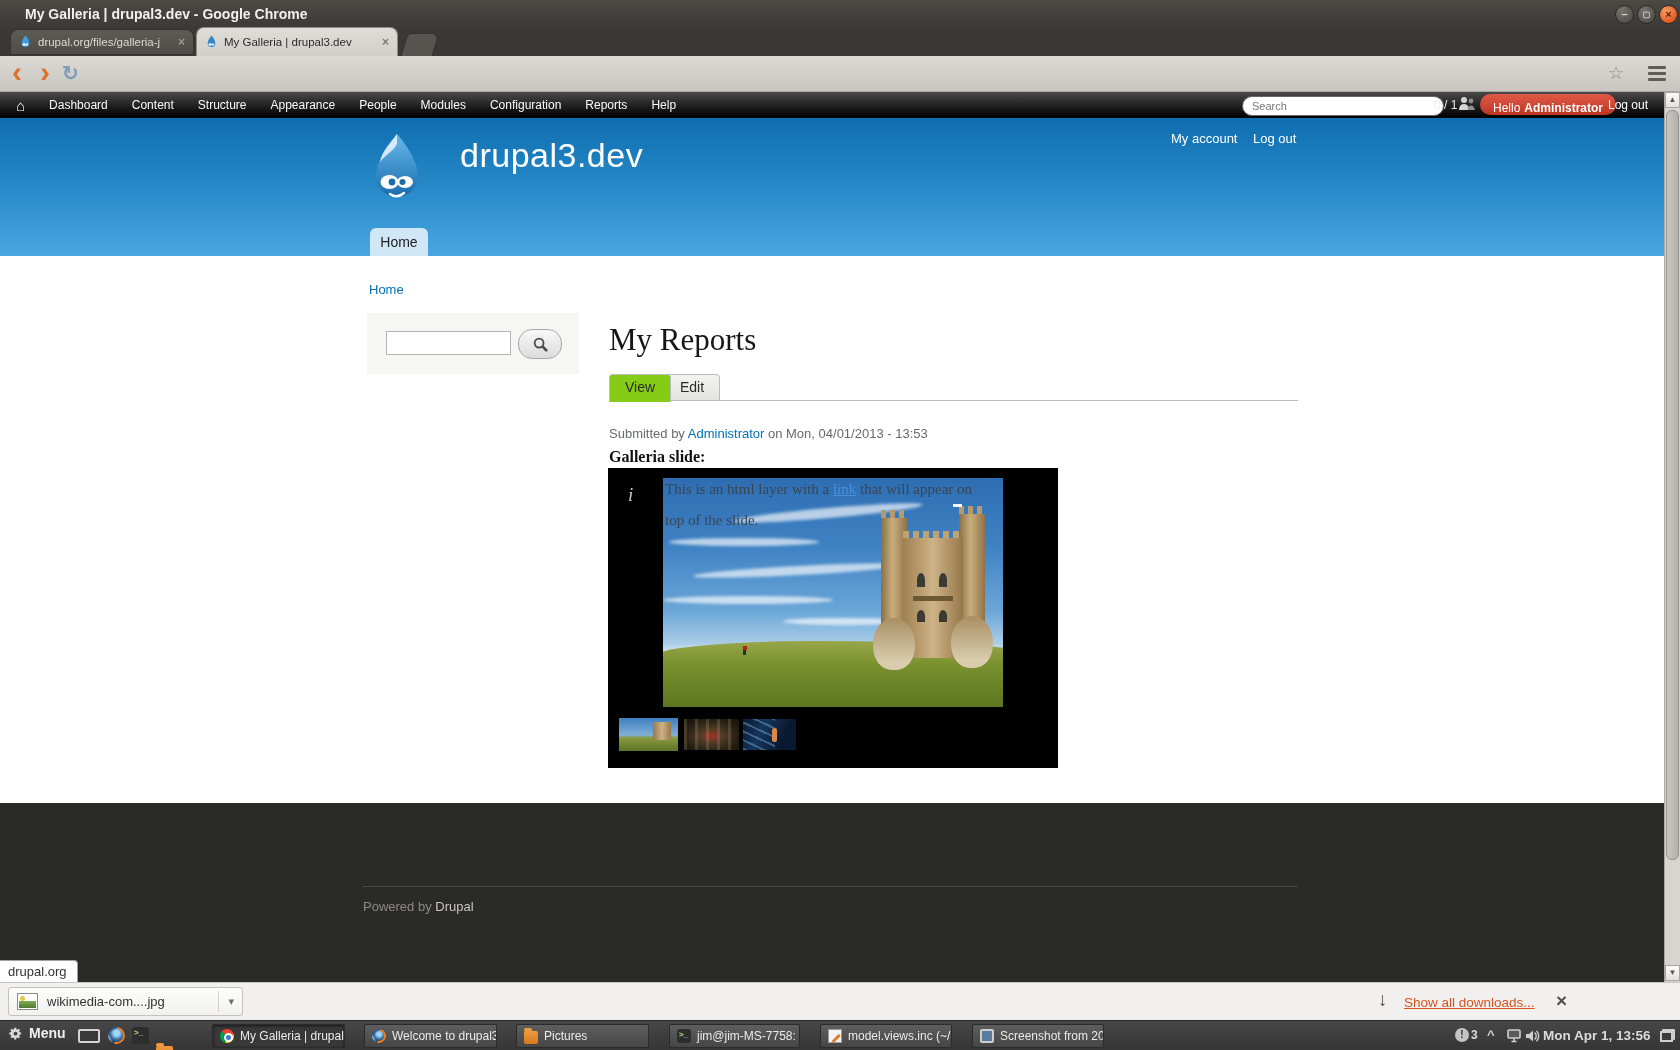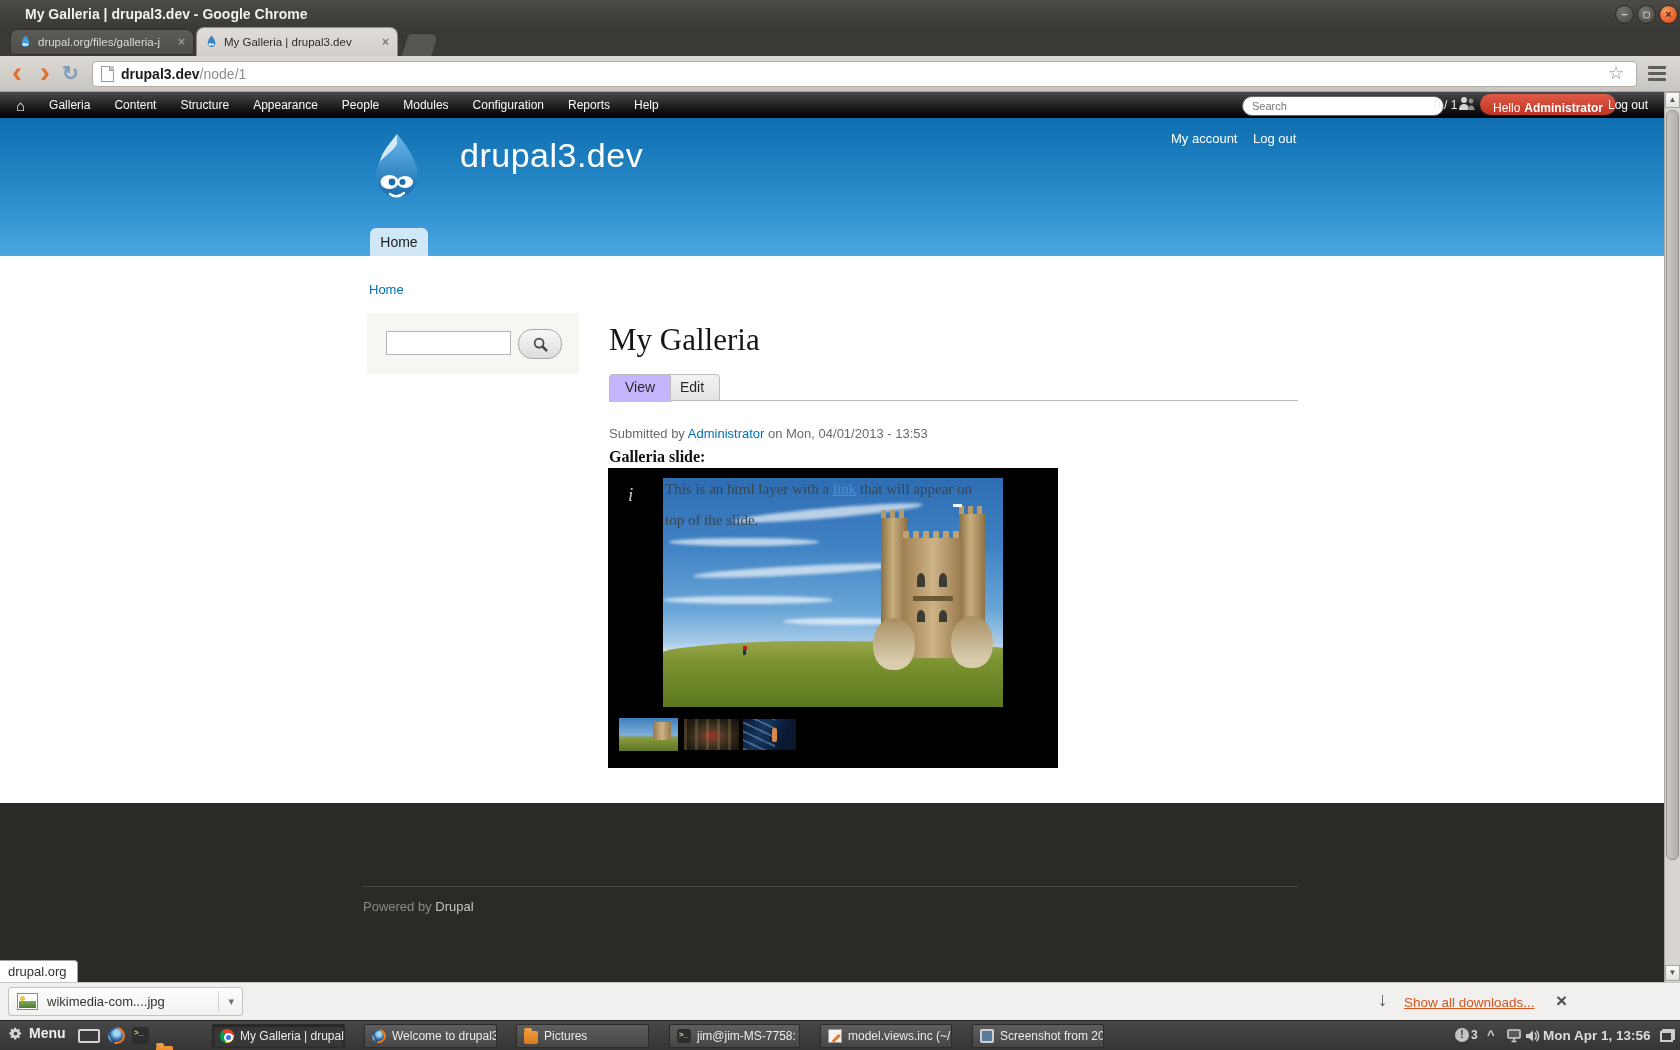--- a/index.html
+++ b/index.html
@@ -87,21 +87,21 @@
   .nav-divider{position:absolute;left:19px;top:41px;width:174px;height:1px;background:#d9d5cb;}
   .nav-item{position:absolute;left:21px;font-size:15px;font-family:"Liberation Serif",serif;
     display:flex;align-items:center;gap:9px;}
   .nav-item a{color:#0073b6;text-decoration:none;}
   .bullet-tri{font-size:9px;color:#111;}
   .bullet-dot{width:6px;height:6px;border-radius:50%;border:2px solid #3c3c3c;background:#bbb;display:inline-block;}
 
   .page-title{left:609px;top:322px;font-family:"Liberation Serif",serif;font-size:31px;color:#161616;}
   .node-tab{top:374px;height:25px;line-height:25px;padding:0 15px;border:1px solid #bcbcbc;
     border-radius:4px 4px 0 0;font-size:14px;color:#2a2a2a;box-sizing:content-box;}
-  .node-tab.view{left:609px;background:#c4b5fd;height:27px;z-index:2;border-bottom:none;}
+  .node-tab.view{left:609px;background:#84cc16;height:27px;z-index:2;border-bottom:none;}
   .node-tab.edit{left:664px;background:linear-gradient(180deg,#f3f3f3,#e3e3e1);}
   .tabs-underline{left:609px;top:400px;width:689px;height:1px;background:#bcbcbc;}
   .byline{left:609px;top:426px;font-size:13px;color:#68696b;}
   .byline a{color:#0071b3;text-decoration:none;}
   .field-label{left:609px;top:448px;font-family:"Liberation Serif",serif;font-weight:bold;
     font-size:16px;color:#111;}
 
   
   .galleria{left:608px;top:468px;width:450px;height:300px;background:#000;}
   .g-info{position:absolute;left:20px;top:16px;font-family:"Liberation Serif",serif;
@@ -248,34 +248,30 @@
       <span class="label">My Galleria | drupal3.dev</span>
       <span class="close-x">×</span>
     </div>
     <div class="abs tabstub"></div>
   </div>
 
   <div class="abs toolbar"></div>
   <div class="abs navglyph" style="left:12px;">‹</div>
   <div class="abs navglyph" style="left:40px;">›</div>
   <div class="abs reload">↻</div>
-  <div class="abs omnibox">
-    <span class="docicon"></span>
-    <span style="white-space:nowrap;"><span class="url-host">drupal3.dev</span><span class="url-path">/node/1</span></span>
-  </div>
   <div class="abs star">☆</div>
   <div class="abs hamburger">
       <span></span>
       <span></span>
       <span style="margin-bottom:0;"></span>
     </div>
 
   <div class="abs adminbar">
     <span class="home-glyph">⌂</span>
-    <span class="mi">Galleria</span>
+    <span class="mi">Dashboard</span>
     <span class="mi">Content</span>
     <span class="mi">Structure</span>
     <span class="mi">Appearance</span>
     <span class="mi">People</span>
     <span class="mi">Modules</span>
     <span class="mi">Configuration</span>
     <span class="mi">Reports</span>
     <span class="mi">Help</span>
   </div>
   <input class="abs admin-search" placeholder="Search" style="">
@@ -320,21 +316,21 @@
     <input class="search-input" style="">
     <div class="search-btn">
       <svg width="16" height="16" viewBox="0 0 18 18">
           <circle cx="8" cy="8" r="5" fill="none" stroke="#4a4a4a" stroke-width="2"></circle>
           <line x1="12" y1="12" x2="16" y2="16" stroke="#4a4a4a" stroke-width="3" stroke-linecap="round"></line>
         </svg>
     </div>
   </div>
 
 
-  <h1 class="abs page-title" style="margin:0;font-weight:normal;">My Galleria</h1>
+  <h1 class="abs page-title" style="margin:0;font-weight:normal;">My Reports</h1>
 
   <div class="abs node-tab view">View</div>
   <div class="abs node-tab edit">Edit</div>
   <div class="abs tabs-underline"></div>
 
   <div class="abs byline"><span>Submitted by </span><a>Administrator</a><span> on Mon, 04/01/2013 - 13:53</span></div>
 
   <div class="abs field-label">Galleria slide:</div>
 
   <div class="abs galleria">

